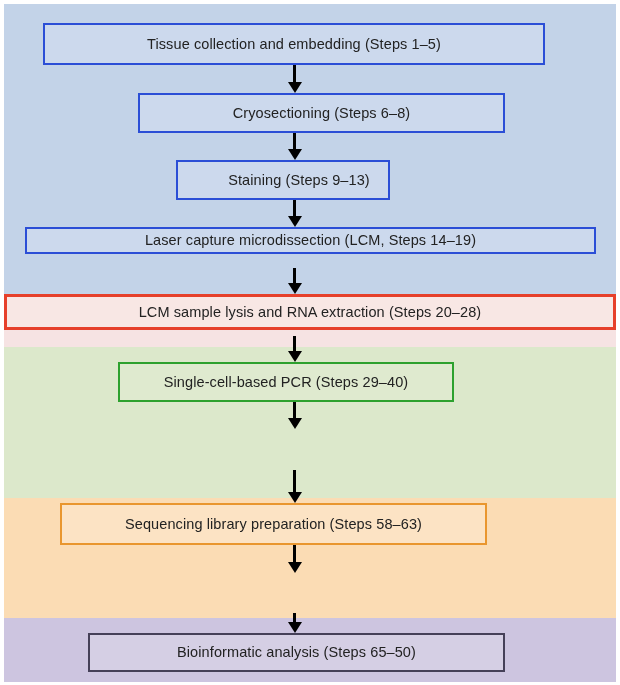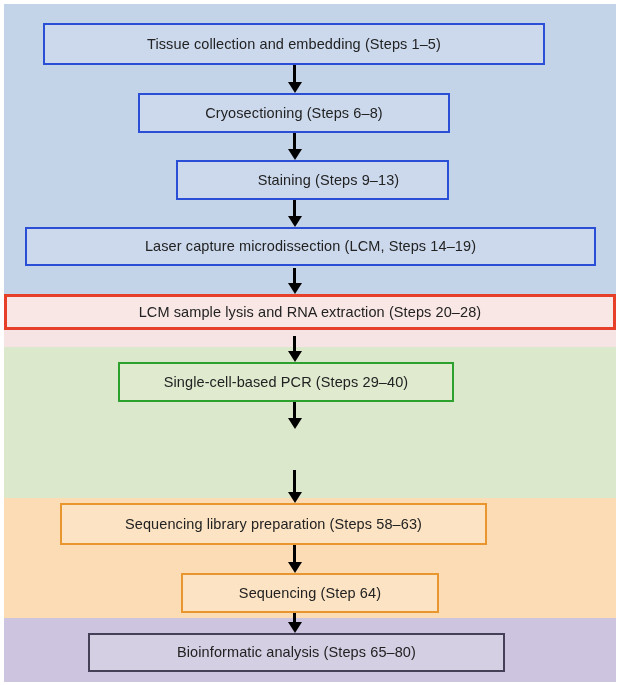--- a/index.html
+++ b/index.html
@@ -15,23 +15,23 @@
   .box{position:absolute;box-sizing:border-box;display:flex;align-items:center;justify-content:center;
        text-align:left;font-size:14.5px;color:var(--text);letter-spacing:0.1px;}
   .box span{display:block;line-height:1.15;}
   .blue  {background:var(--blue_fill);  border:2px solid var(--blue_border);}
   .red   {background:var(--red_fill);   border:3px solid var(--red_border);}
   .green {background:var(--green_fill); border:2px solid var(--green_border);}
   .orange{background:var(--orange_fill);border:2px solid var(--orange_border);}
   .purple{background:var(--purple_fill);border:2px solid var(--purple_border);}
 
   .b1 {left:43px; top:23px; width:502px;height:42px;}
-  .b2 {left:138px;top:93px; width:312px;height:40px;}
-  .b3 {left:176px;top:160px;width:273px;height:40px;padding-left:32px;}
-  .b4 {left:25px; top:227px;width:571px;height:39px;}
+  .b2 {left:138px;top:93px; width:367px;height:40px;}
+  .b3 {left:176px;top:160px;width:214px;height:40px;padding-left:32px;}
+  .b4 {left:25px; top:227px;width:571px;height:27px;}
   .b5 {left:4px;  top:294px;width:612px;height:36px;}
   .b6 {left:118px;top:362px;width:336px;height:40px;}
   .b7 {left:25px; top:429px;width:571px;height:41px;}
   .b8 {left:60px; top:503px;width:427px;height:42px;}
   .b9 {left:181px;top:573px;width:258px;height:40px;}
   .b10{left:88px; top:633px;width:417px;height:39px;}
 
   .arrow{position:absolute;left:293px;width:3px;background:var(--arrow);}
   .arrow::after{content:"";position:absolute;left:50%;bottom:-10px;transform:translateX(-50%);
       width:0;height:0;border-left:7px solid transparent;border-right:7px solid transparent;
@@ -87,22 +87,19 @@
   </div>
   <div class="arrow a6"></div>
 
   <div class="arrow a7"></div>
 
   <div class="box orange b8">
     <span>Sequencing library preparation (Steps 58–63)</span>
   </div>
   <div class="arrow a8"></div>
 
-  <div class="box orange b9">
-    <span>Sequencing (Step 64)</span>
-  </div>
   <div class="arrow a9"></div>
 
   <div class="box purple b10">
-    <span>Bioinformatic analysis (Steps 65–80)</span>
+    <span>Bioinformatic analysis (Steps 65–50)</span>
   </div>
 
 </div>
 
 </body></html>

